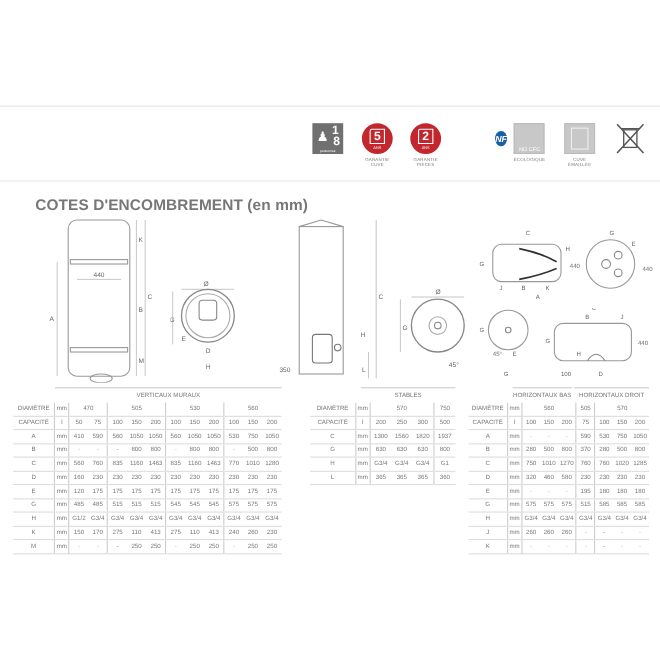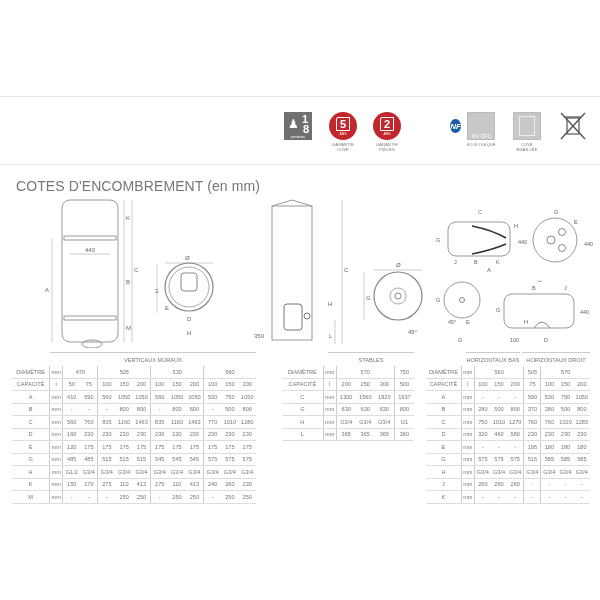--- a/index.html
+++ b/index.html
@@ -16,21 +16,21 @@
   .persons .sub { position:absolute; bottom:1px; left:0; width:100%; text-align:center; font-size:3px; }
   .badge { width:28px; height:28px; border-radius:50%; background:#c1272d; color:#fff; display:flex; flex-direction:column; align-items:center; justify-content:center; }
   .badge .num { font-size:11px; font-weight:bold; border:1.5px solid #fff; border-top-left-radius:2px; width:12px; height:12px; line-height:12px; text-align:center; }
   .badge .ans { font-size:3.5px; margin-top:1px; }
   .nf { width:24px; height:14px; border-radius:50%; background:#1a5ea8; color:#fff; font-size:8px; font-style:italic; font-weight:bold; display:flex; align-items:center; justify-content:center;margin-left:33px; }
   .grey-sq { width:26px; height:26px; background:#c8c8c8; border:1px solid #bbb; display:flex; align-items:flex-end; justify-content:center; color:#fff; font-size:5px; }
   .grey-sq.inner { align-items:center; }
   .grey-sq .inbox { width:14px; height:18px; border:1px solid #eee; }
   .bin { font-size:22px; color:#555; }
   .sep2 { position:absolute; left:0; top:164px; width:600px; height:1px; background:#e6e6e6; }
-  .title { position:absolute; left:16px; top:178px; font-size:14px; font-weight:normal; color:#777; letter-spacing:0.1px; }
+  .title { position:absolute; left:32px; top:178px; font-size:14px; font-weight:bold; color:#777; letter-spacing:0.1px; }
   .diag { position:absolute; }
   table { border-collapse:collapse; position:absolute; font-size:5.6px; color:#777; }
   table td, table th { font-weight:normal; text-align:center; height:11.5px; padding:0 1px; border-bottom:1px solid #ddd; white-space:nowrap; }
   table .lab { text-align:center; }
   table .unit { border-left:1px solid #ccc; border-right:1px solid #ccc; width:10px; }
   table .vsep { border-left:1px solid #ccc; }
   .grp { position:absolute; font-size:5.6px; color:#777; text-align:center; border-top:1px solid #ccc; padding-top:4px; }
 </style>
 </head>
 <body>

